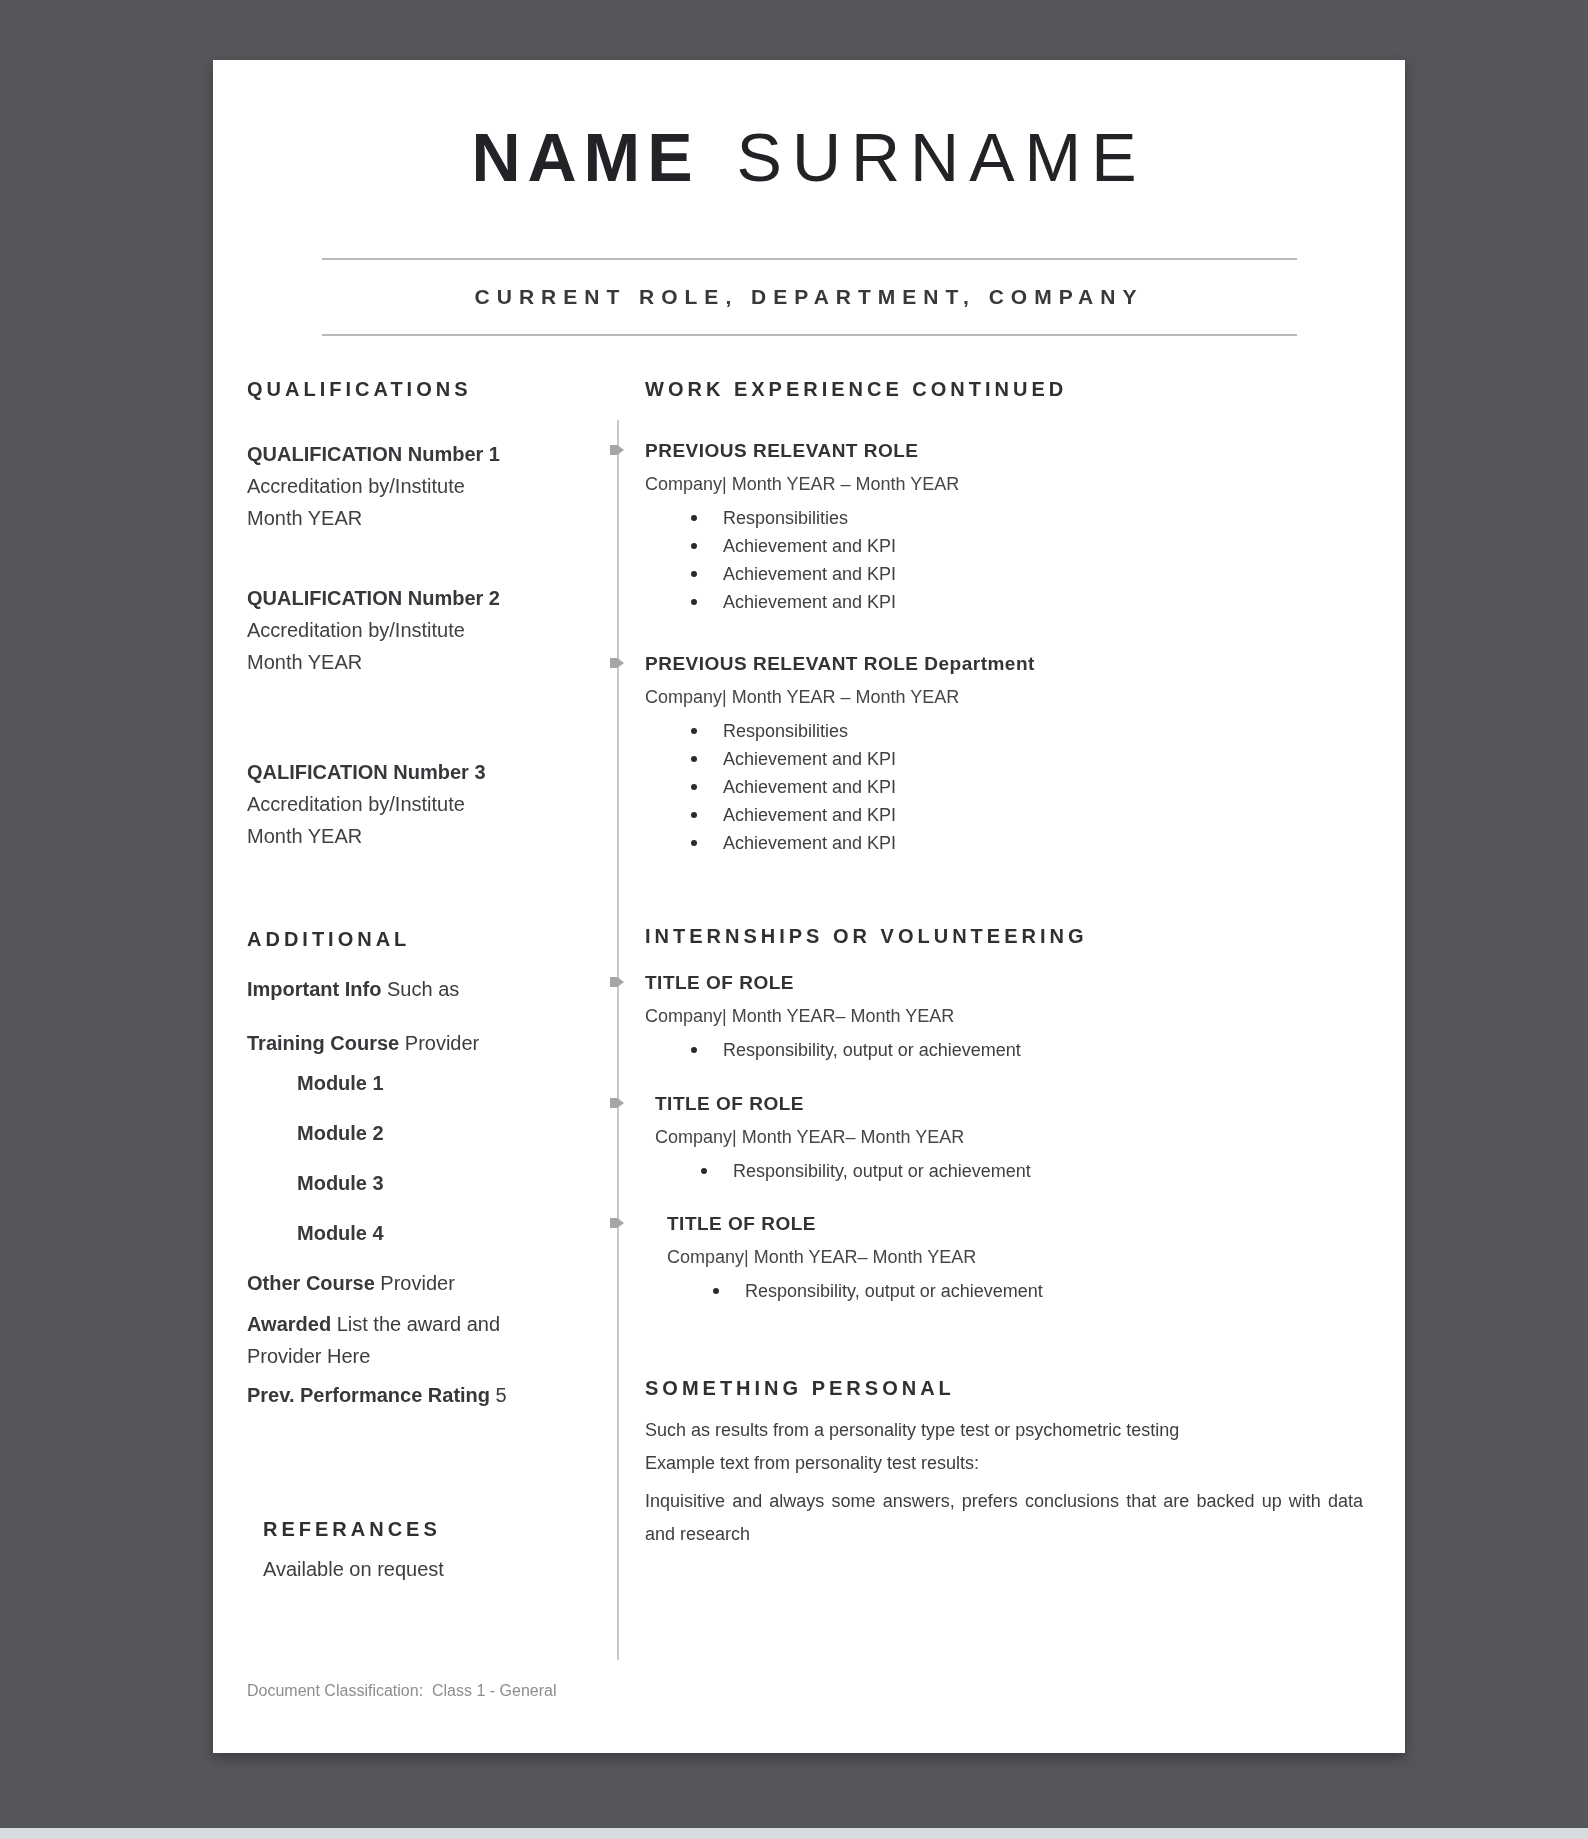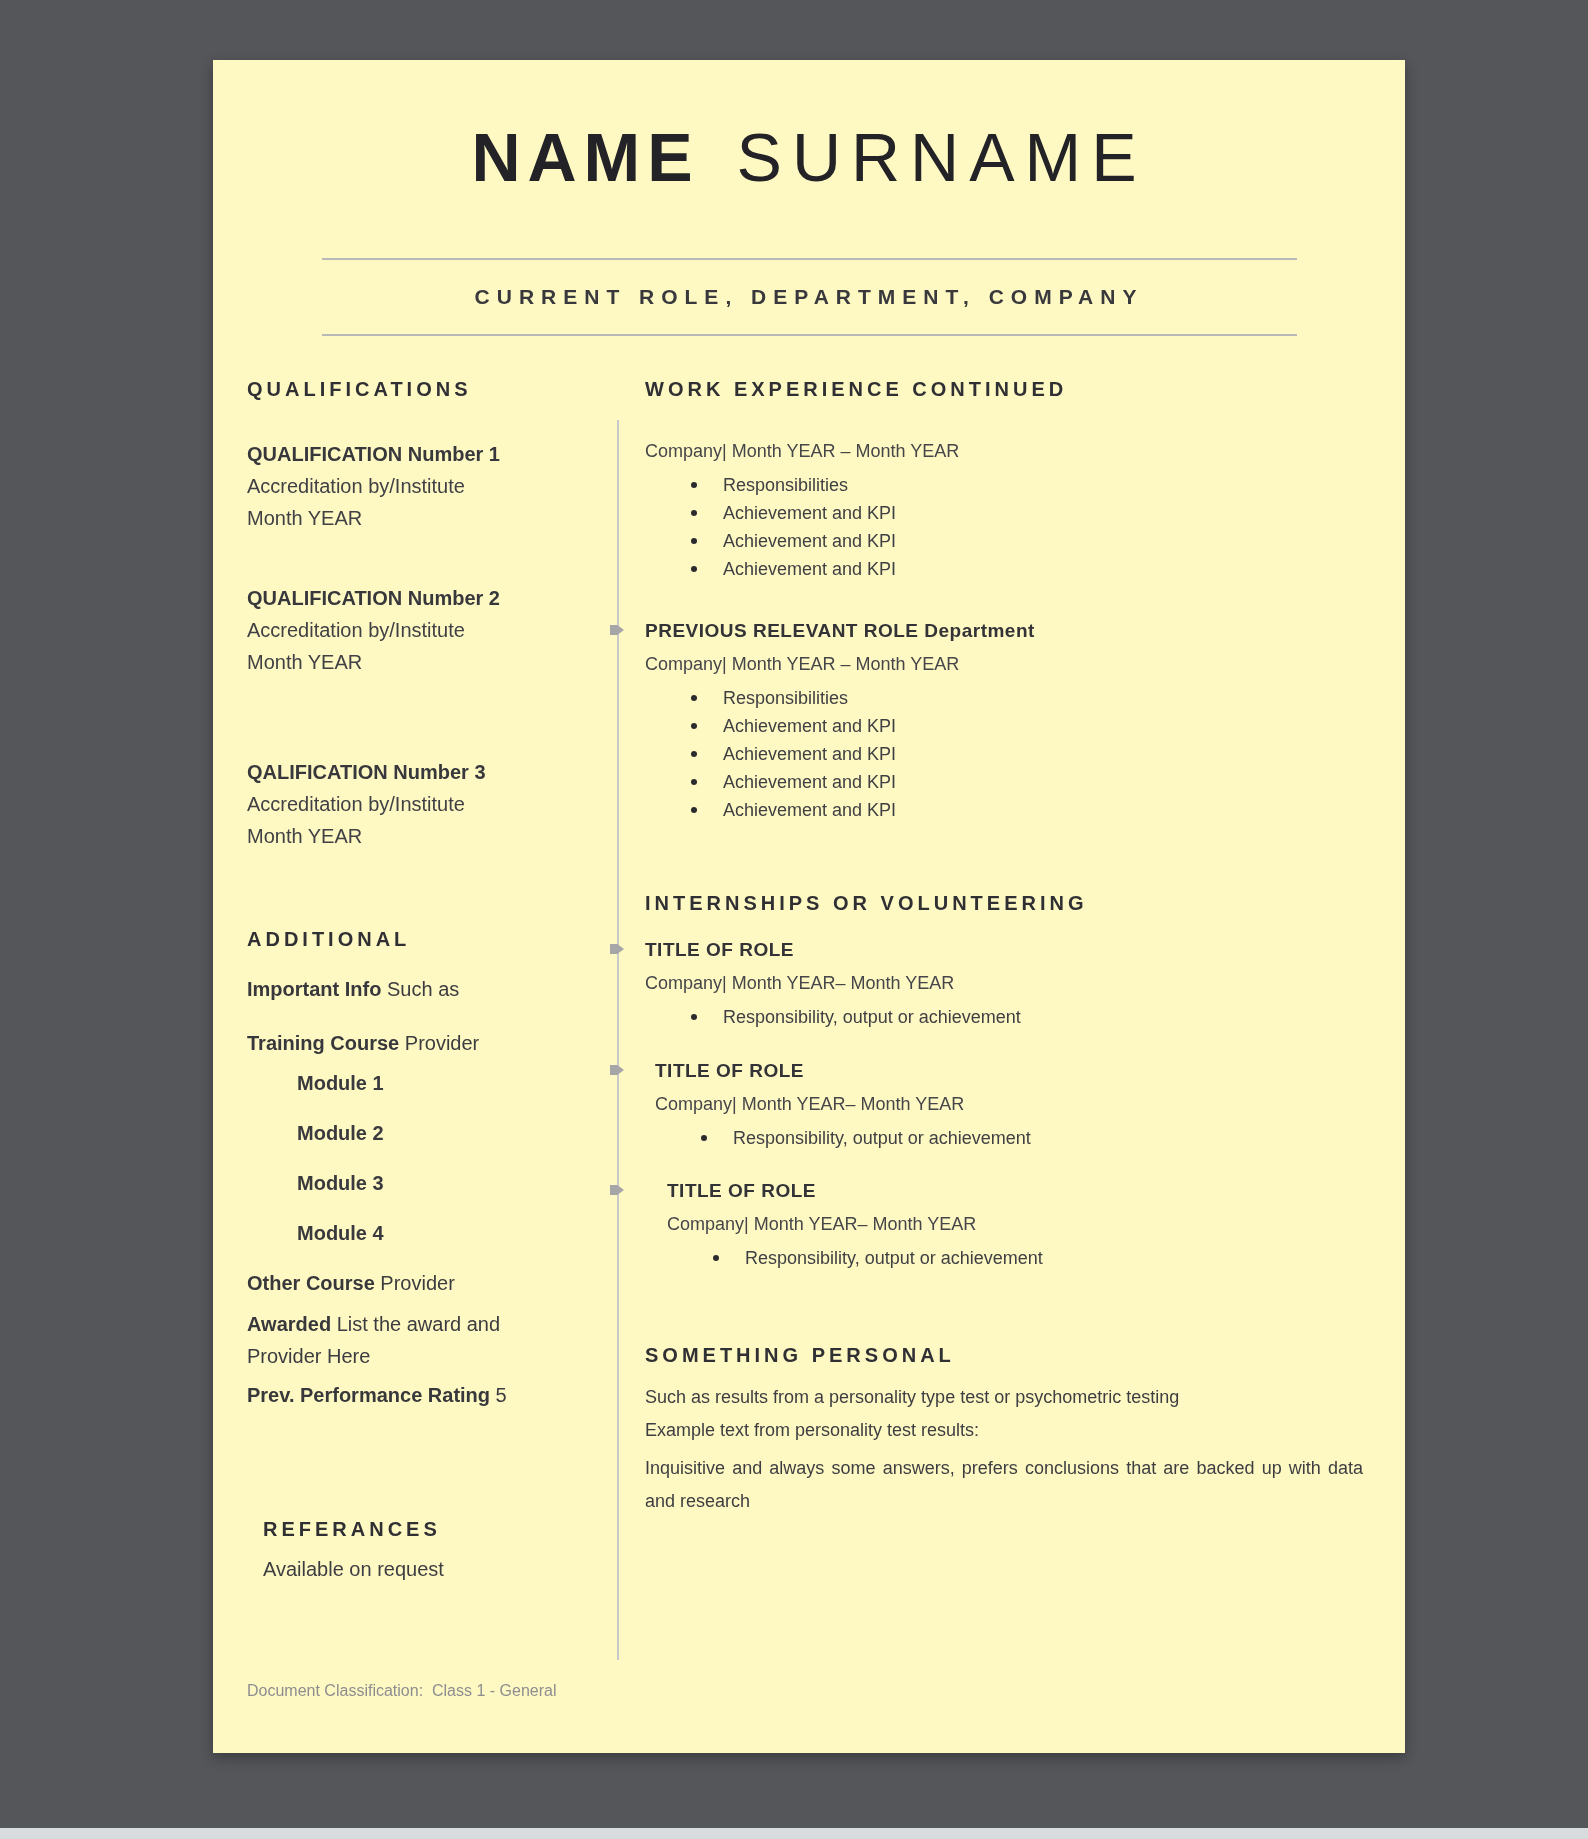--- a/index.html
+++ b/index.html
@@ -7,21 +7,21 @@
   #canvas {
     position:relative; width:1588px; height:1839px;
     background:#54565a; overflow:hidden;
   }
   #bottom-strip {
     position:absolute; left:0; bottom:0; width:100%; height:11px;
     background:#d9dcdf;
   }
   .page {
     position:absolute; left:213px; top:60px; width:1192px; height:1693px;
-    background:#fef9c3; box-shadow:0 5px 12px rgba(0,0,0,0.30);
+    background:#ffffff; box-shadow:0 5px 12px rgba(0,0,0,0.30);
     color:#3c3c3e;
   }
   
   .title {
     margin-top:58px; text-align:center; line-height:78px;
     font-size:68px; color:#232327; white-space:nowrap;
   }
   .title .first { font-weight:700; letter-spacing:7px; }
   .title .last  { font-weight:300; letter-spacing:10px; margin-left:18px; }
   .rule {
@@ -175,20 +175,24 @@
 
           <div class="sec-head ref-head">REFERANCES</div>
           <div class="ref-text">Available on request</div>
         </div>
       </div>
 
       <div class="col-right">
         <div class="sec-head">WORK EXPERIENCE CONTINUED</div>
 
         <div class="role work-role1">
+          <div class="role-head">
+            <span class="node off0"></span>
+            <span>PREVIOUS RELEVANT ROLE</span>
+          </div>
           <div class="company">Company| Month YEAR – Month YEAR</div>
           <ul class="bullets">
             <li>Responsibilities</li>
             <li>Achievement and KPI</li>
             <li>Achievement and KPI</li>
             <li>Achievement and KPI</li>
           </ul>
         </div>
 
         <div class="role work-role2">

